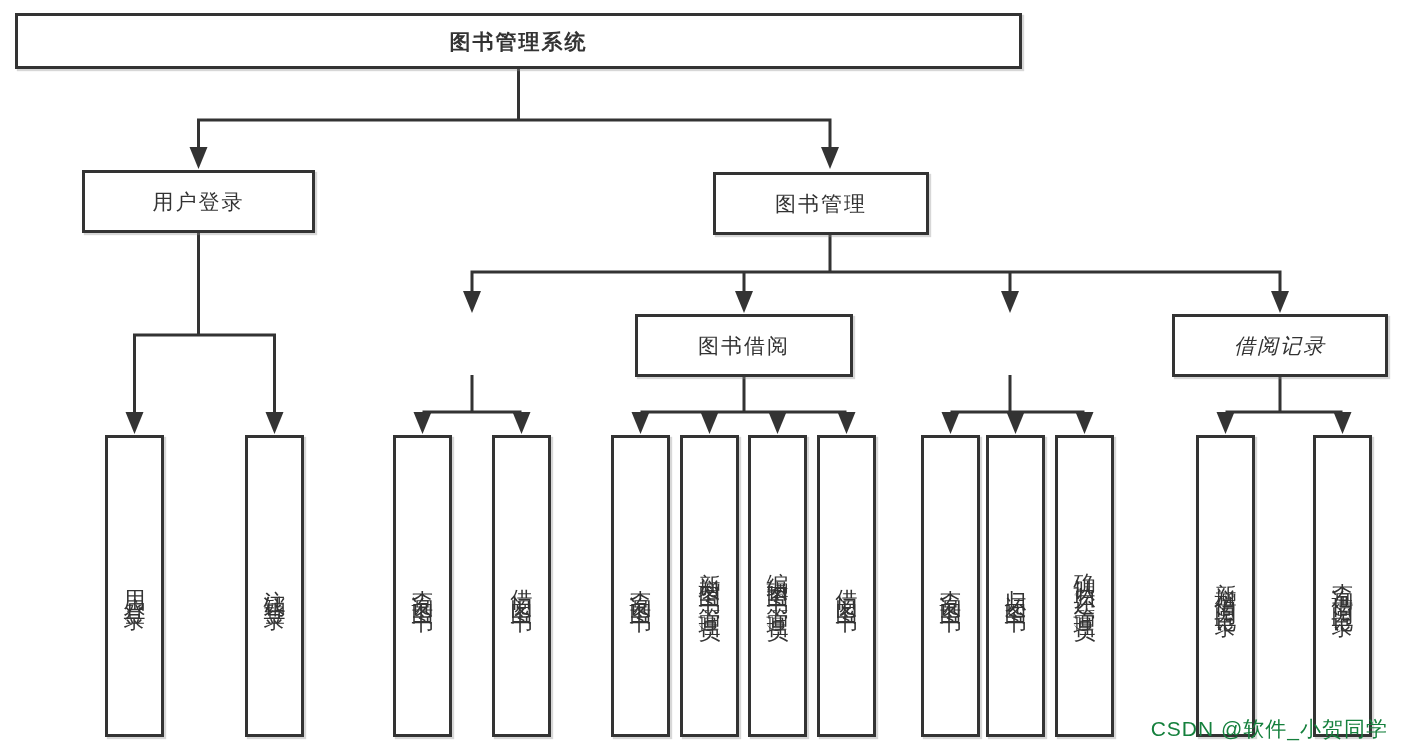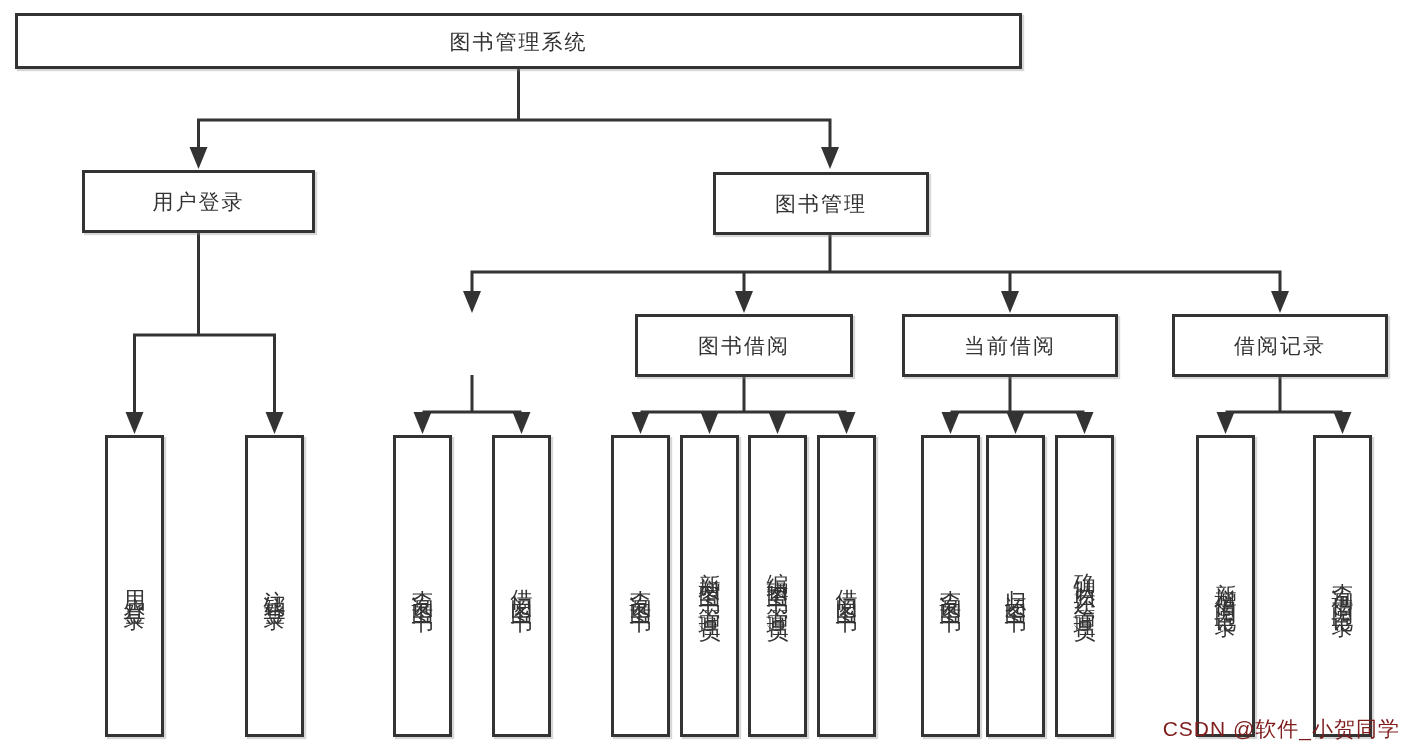--- a/index.html
+++ b/index.html
@@ -39,26 +39,26 @@
     width: 59px;
     height: 302px;
     writing-mode: vertical-rl;
     text-orientation: mixed;
     font-size: 22px;
     letter-spacing: 7px;
     line-height: 1;
   }
   #watermark {
     position: absolute;
-    right: 5px;
+    right: 17px;
     bottom: 4px;
     z-index: 2;
     font-size: 21px;
     letter-spacing: 1px;
-    color: #7f1d1d;
+    color: #15803d;
     white-space: nowrap;
   }
 </style>
 </head>
 <body>
 
 <div id="canvas">
 
   <svg id="connectors" width="1405" height="747" viewBox="0 0 1405 747">
     <g stroke="#333333" stroke-width="3" fill="none">
@@ -93,28 +93,27 @@
       <polygon points="768.5,412 786.5,412 777.5,434"></polygon>
       <polygon points="837.5,412 855.5,412 846.5,434"></polygon>
       <polygon points="941.5,412 959.5,412 950.5,434"></polygon>
       <polygon points="1006.5,412 1024.5,412 1015.5,434"></polygon>
       <polygon points="1075.5,412 1093.5,412 1084.5,434"></polygon>
       <polygon points="1216.5,412 1234.5,412 1225.5,434"></polygon>
       <polygon points="1333.5,412 1351.5,412 1342.5,434"></polygon>
     </g>
   </svg>
 
-  <div class="hbox" style="left:15px; top:13px; width:1007px; height:56px;">图书管理系统</div>
+  <div class="hbox" style="left:15px; top:13px; width:1007px; height:56px;font-weight:bold;">图书管理系统</div>
 
   <div class="hbox" style="left:82px; top:170px; width:233px; height:63px;">用户登录</div>
   <div class="hbox" style="left:713px; top:172px; width:216px; height:63px;">图书管理</div>
 
   <div class="hbox" style="left:635px; top:314px; width:218px; height:63px;text-align:center;">图书借阅</div>
-  <div class="hbox" style="left:902px; top:314px; width:216px; height:63px;">当前借阅</div>
-  <div class="hbox" style="left:1172px; top:314px; width:216px; height:63px;">借阅记录</div>
+  <div class="hbox" style="left:1172px; top:314px; width:216px; height:63px;font-style:italic;">借阅记录</div>
 
   <div class="vbox" style="left:105px;">用户登录</div>
   <div class="vbox" style="left:245px;">注销登录</div>
 
   <div class="vbox" style="left:393px;">查询图书</div>
   <div class="vbox" style="left:492px;">借阅图书</div>
 
   <div class="vbox" style="left:611px;">查询图书</div>
   <div class="vbox" style="left:680px;">新增图书（管理员）</div>
   <div class="vbox" style="left:748px;">编辑图书（管理员）</div>

